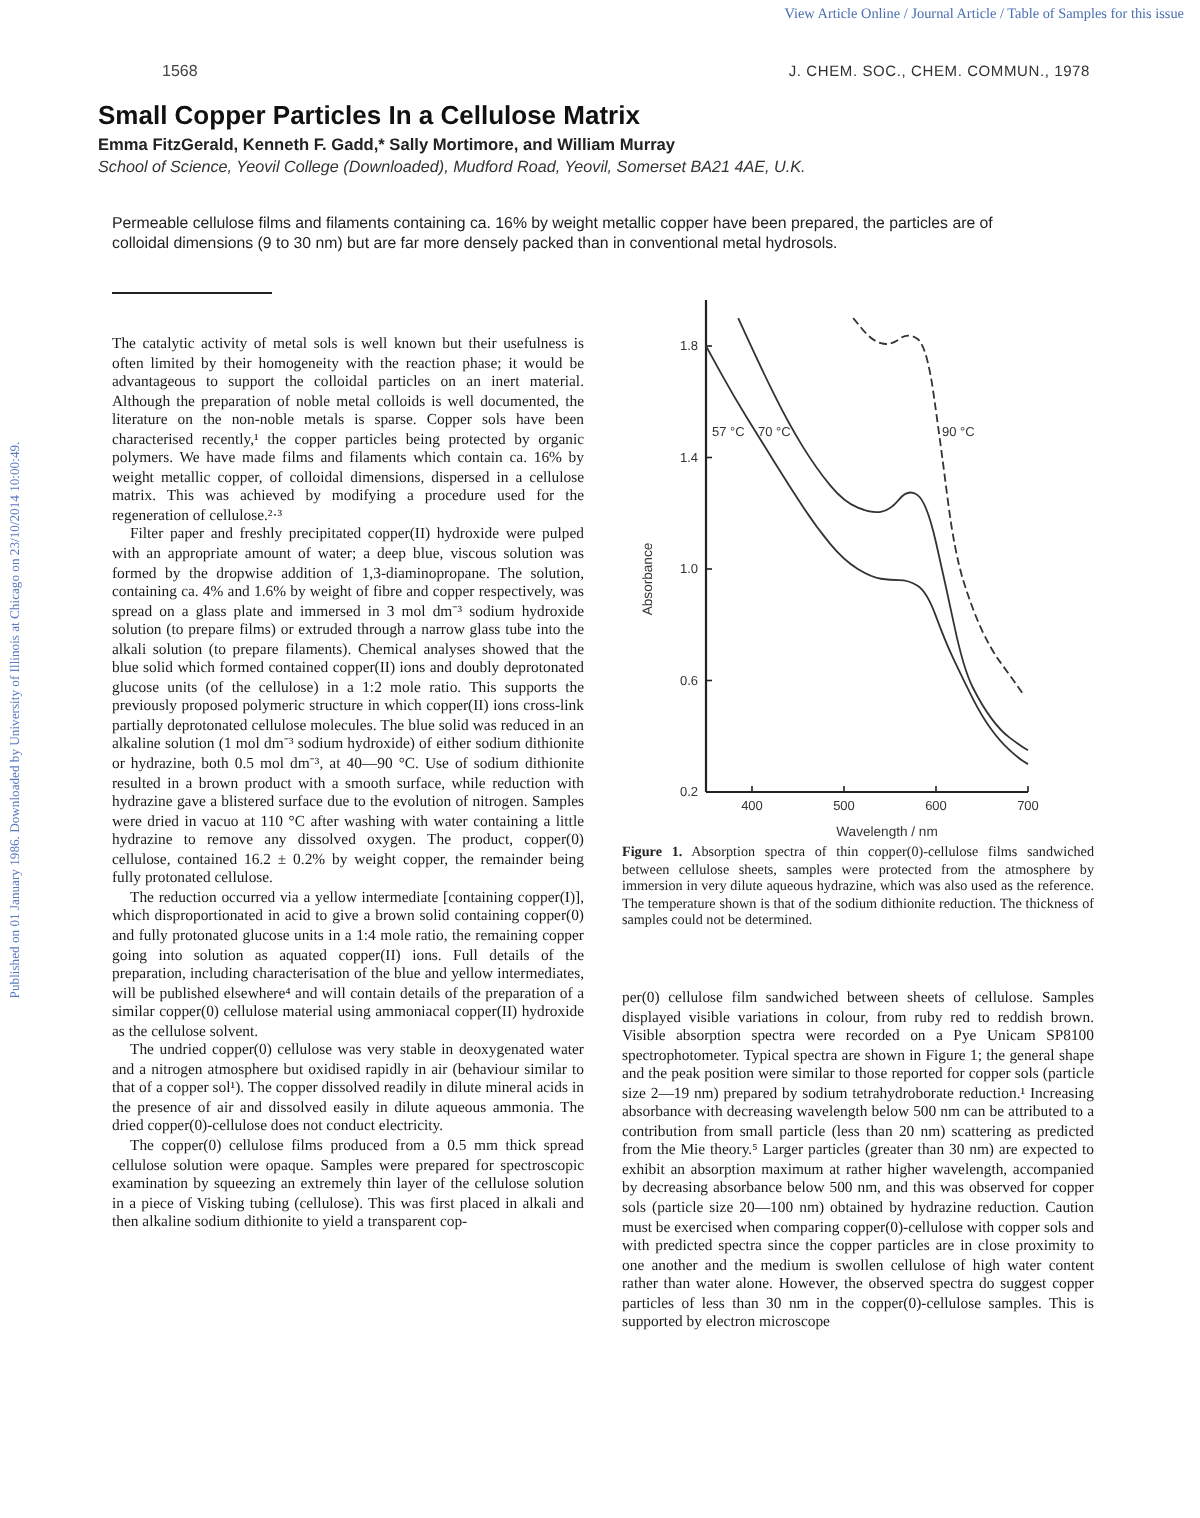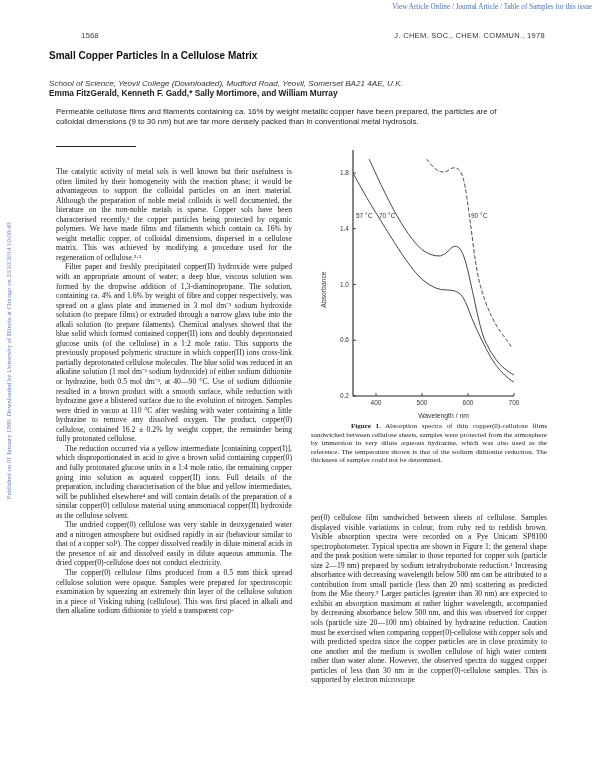--- a/index.html
+++ b/index.html
@@ -3,32 +3,32 @@
 <meta charset="utf-8">
 <style>
   html, body { margin: 0; padding: 0; background: #fff; }
   body { width: 600px; height: 759px; position: relative; overflow: hidden; font-family: "Liberation Serif", serif; color: #1a1a1a; }
   .toplinks { position: absolute; top: 3px; right: 8px; font-size: 7.2px; color: #4a6fb0; font-family: "Liberation Serif", serif; }
   .toplinks span { cursor: pointer; margin-top: 22px; }
   .sidebar { position: absolute; left: 2px; top: 150px; width: 12px; height: 420px; }
   .sidebar-text { position: absolute; left: 6px; top: 210px; transform: translate(-50%, -50%) rotate(-90deg); white-space: nowrap; font-size: 6.6px; color: #5a78c0; font-family: "Liberation Serif", serif; }
   .pagenum { position: absolute; left: 49px; top: 31px; font-size: 8px; color: #444; font-family: "Liberation Sans", sans-serif; margin-left: 32px; }
   .journal { position: absolute; right: 55px; top: 31px; font-size: 7.5px; color: #333; letter-spacing: 0.3px; font-family: "Liberation Sans", sans-serif; }
-  .title { position: absolute; left: 49px; top: 50px; font-size: 10px; font-weight: bold; font-family: "Liberation Sans", sans-serif; color: #111; }
-  .authors { position: absolute; left: 49px; top: 67px; font-size: 8.3px; font-weight: bold; font-family: "Liberation Sans", sans-serif; color: #222; margin-top: 21px; }
+  .title { position: absolute; left: 49px; top: 50px; font-size: 13px; font-weight: bold; font-family: "Liberation Sans", sans-serif; color: #111; }
+  .authors { position: absolute; left: 49px; top: 67px; font-size: 8.3px; font-weight: bold; font-family: "Liberation Sans", sans-serif; color: #222; }
   .affil { position: absolute; left: 49px; top: 79px; font-size: 8.1px; font-style: italic; font-family: "Liberation Sans", sans-serif; color: #333; }
   .abstract { position: absolute; left: 56px; top: 107px; width: 445px; font-size: 7.9px; line-height: 10px; font-family: "Liberation Sans", sans-serif; color: #222; }
   .rule { position: absolute; left: 56px; top: 146px; width: 80px; border-top: 1px solid #222; }
   .col-left { position: absolute; left: 56px; top: 167px; width: 236px; font-size: 7.7px; line-height: 9.55px; text-align: justify; color: #1a1a1a; }
   .col-left p, .col-right p { margin: 0; text-indent: 9px; }
   .col-left p.first { text-indent: 0; }
-  .col-right { position: absolute; left: 311px; top: 494px; width: 236px; font-size: 7.7px; line-height: 9.55px; text-align: justify; color: #1a1a1a; margin-top: 19px; }
+  .col-right { position: absolute; left: 311px; top: 494px; width: 236px; font-size: 7.7px; line-height: 9.55px; text-align: justify; color: #1a1a1a; }
   .col-right p { text-indent: 0; }
   .caption { position: absolute; left: 311px; top: 422px; width: 236px; font-size: 7.1px; line-height: 8.6px; text-align: justify; color: #222; }
-  .caption b { font-weight: bold; margin-left: 40px; }
+  .caption b { font-weight: bold; }
   .figure { position: absolute; left: 318px; top: 150px; width: 230px; height: 270px; }
   .figure svg { width: 230px; height: 270px; }
   .figure text { font-family: "Liberation Sans", sans-serif; fill: #333; }
 </style>
 </head>
 <body>
 
 <div class="toplinks">
   <span>View Article Online</span><span> / </span><span>Journal Article</span><span> / </span><span>Table of Samples for this issue</span>
 </div>

